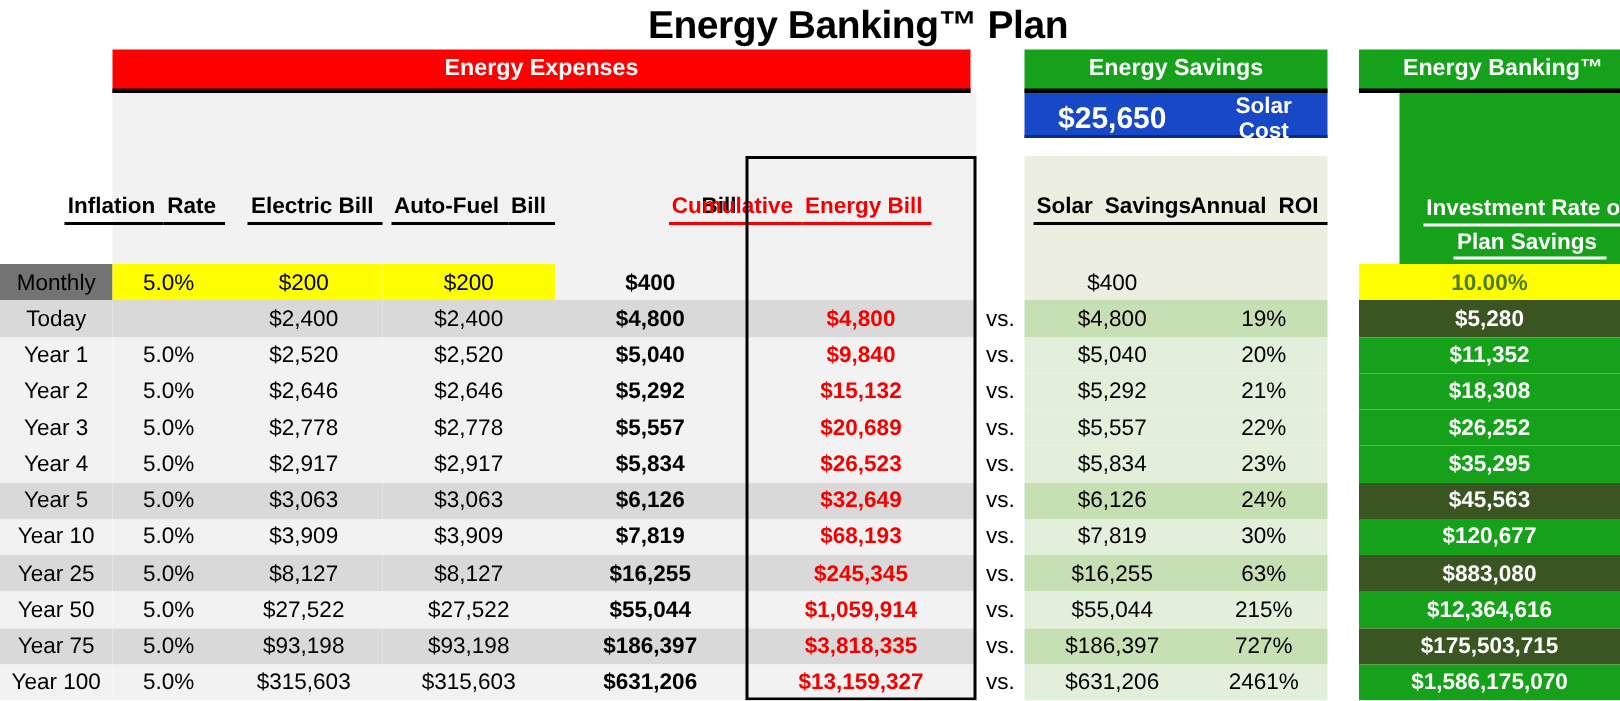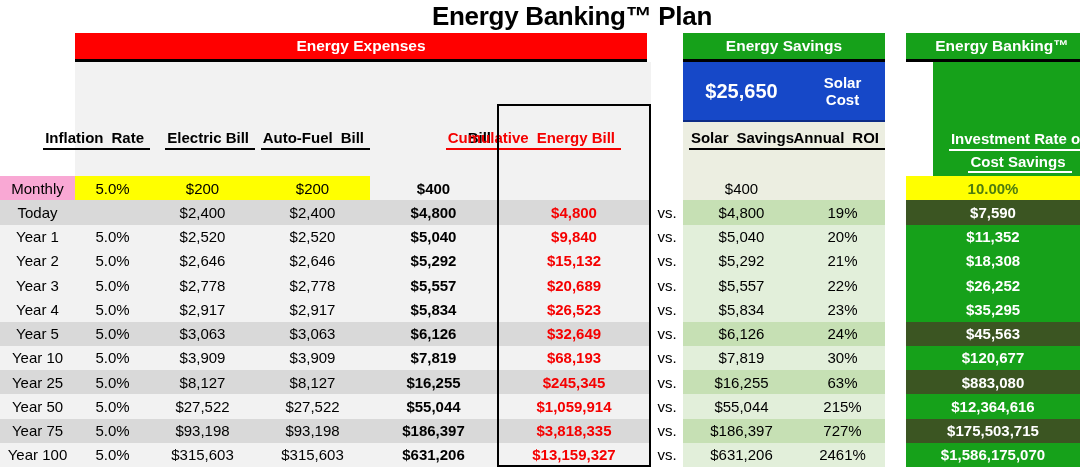--- a/index.html
+++ b/index.html
@@ -18,21 +18,21 @@
     position:absolute;top:33px;height:26px;border-bottom:3px solid #000;
     display:flex;align-items:center;justify-content:center;
     color:#fff;font-weight:700;font-size:15.5px;
   }
   .band-red{left:75px;width:572px;background:#FF0000;}
   .band-green-savings{left:683px;width:202px;background:#16A11A;}
   .band-green-banking{left:906px;width:192px;background:#16A11A;}
   
   .gray-zone{position:absolute;left:75px;top:62px;width:576px;height:114px;background:#F2F2F2;}
   .blue-box{
-    position:absolute;left:683px;top:62px;width:202px;height:60px;background:#1648C8;
+    position:absolute;left:683px;top:62px;width:202px;height:30px;background:#1648C8;
     display:grid;grid-template-columns:117px 85px;color:#fff;border-bottom:2px solid #0C2C86;
     box-sizing:border-box;
   }
   .blue-val{display:flex;align-items:center;justify-content:center;font-size:20px;font-weight:700;}
   .blue-label{display:flex;flex-direction:column;align-items:center;justify-content:center;
     font-size:15px;font-weight:700;line-height:1.15;}
   .savings-hdr-area{position:absolute;left:683px;top:104px;width:202px;height:72px;background:#ECEEE1;}
   .banking-block{
     position:absolute;left:933px;top:62px;width:174px;height:114px;background:#16A11A;
     display:flex;flex-direction:column;align-items:center;justify-content:flex-end;
@@ -69,21 +69,21 @@
     grid-template-columns:75px 75px 105px 115px 127px 154px 32px 117px 85px 21px 174px;
   }
   .cell{
     display:flex;align-items:center;justify-content:center;
     font-size:15px;overflow:hidden;white-space:nowrap;
   }
   .c-total{font-weight:700;}
   .c-cumulative{font-weight:700;color:#F50000;}
   .c-banking{font-weight:700;color:#fff;}
   
-  .row.monthly .c-label{background:#f9a8d4;}
+  .row.monthly .c-label{background:#737373;}
   .row.monthly .c-inflation,.row.monthly .c-electric,.row.monthly .c-autofuel{background:#FFFF00;}
   .row.monthly .c-total,.row.monthly .c-cumulative{background:#F2F2F2;}
   .row.monthly .c-solar,.row.monthly .c-roi{background:#ECEEE1;}
   .row.monthly .c-banking{background:#FFFF00;color:#4d7c0f;}
   
   .row.gray .c-label,.row.gray .c-inflation,.row.gray .c-electric,
   .row.gray .c-autofuel,.row.gray .c-total,.row.gray .c-cumulative{background:#D9D9D9;}
   .row.gray .c-solar,.row.gray .c-roi{background:#C6E0B4;}
   .row.gray .c-banking{background:#3B5522;}
   
@@ -109,21 +109,21 @@
   <div class="blue-box">
     <div class="blue-val">$25,650</div>
     <div class="blue-label">
       <span>Solar</span>
       <span>Cost</span>
     </div>
   </div>
 
   <div class="banking-block">
     <span class="hl">Investment Rate of</span>
-    <span class="hl">Cost Savings</span>
+    <span class="hl">Plan Savings</span>
   </div>
 
   <div class="colhead h-inflation">
     <span class="hl">Inflation</span>
     <span class="hl">Rate</span>
   </div>
   <div class="colhead h-electric">
     <span class="hl">Electric Bill</span>
 
   </div>
@@ -167,21 +167,21 @@
         <div class="cell c-label">Today</div>
         <div class="cell c-inflation"></div>
         <div class="cell c-electric">$2,400</div>
         <div class="cell c-autofuel">$2,400</div>
         <div class="cell c-total">$4,800</div>
         <div class="cell c-cumulative">$4,800</div>
         <div class="cell c-vs">vs.</div>
         <div class="cell c-solar">$4,800</div>
         <div class="cell c-roi">19%</div>
         <div class="cell c-gap"></div>
-        <div class="cell c-banking">$7,590</div>
+        <div class="cell c-banking">$5,280</div>
       </div>
       <div class="row light">
         <div class="cell c-label">Year 1</div>
         <div class="cell c-inflation">5.0%</div>
         <div class="cell c-electric">$2,520</div>
         <div class="cell c-autofuel">$2,520</div>
         <div class="cell c-total">$5,040</div>
         <div class="cell c-cumulative">$9,840</div>
         <div class="cell c-vs">vs.</div>
         <div class="cell c-solar">$5,040</div>

